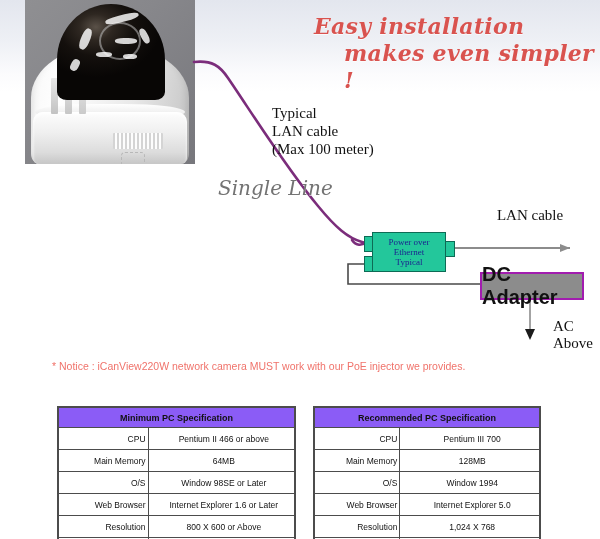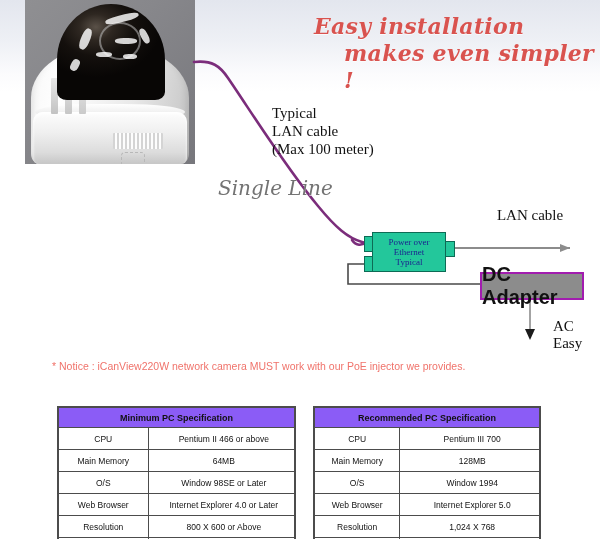--- a/index.html
+++ b/index.html
@@ -148,21 +148,21 @@
     font-family:"Liberation Sans", sans-serif;font-size:8.5px;color:#111;
   }
   .spec-left{left:57px;width:239px;}
   .spec-right{left:313px;width:228px;}
   .spec th{
     background:#8b5cf6;border:1px solid #4c4c4c;
     font-size:9px;font-weight:bold;text-align:center;
     height:19px;padding:0 2px;
   }
   .spec td{border:1px solid #4c4c4c;height:21px;padding:0 2px;}
-  .spec td.k{text-align:center;width:38%;}
+  .spec td.k{text-align:right;width:38%;}
   .spec td.v{text-align:center;padding-left:7px;}
 </style>
 </head>
 <body>
 
 <div id="root">
 
   <div class="bg-wash"></div>
 
   <div class="cam-photo">
@@ -226,21 +226,21 @@
   </div>
 
   <div class="lbl-hub">
     <div>LAN cable</div>
   </div>
 
   <div class="dc">DC Adapter</div>
 
   <div class="lbl-ac">
     <div>AC</div>
-    <div>Easy</div>
+    <div>Above</div>
   </div>
 
   <div class="notice">* Notice : iCanView220W network  camera MUST work with our PoE injector we provides.</div>
 
   <table class="spec spec-left">
     <thead>
       <tr>
         <th colspan="2">Minimum PC Specification</th>
       </tr>
     </thead>
@@ -252,21 +252,21 @@
       <tr>
         <td class="k">Main Memory</td>
         <td class="v">64MB</td>
       </tr>
       <tr>
         <td class="k">O/S</td>
         <td class="v">Window 98SE or Later</td>
       </tr>
       <tr>
         <td class="k">Web Browser</td>
-        <td class="v">Internet Explorer 4.0 or Later</td>
+        <td class="v">Internet Explorer 1.6 or Later</td>
       </tr>
       <tr>
         <td class="k">Resolution</td>
         <td class="v">800 X 600 or Above</td>
       </tr>
       <tr>
         <td class="k">Network</td>
         <td class="v">10 Base-T LAN Adaptor</td>
       </tr>
     </tbody>

